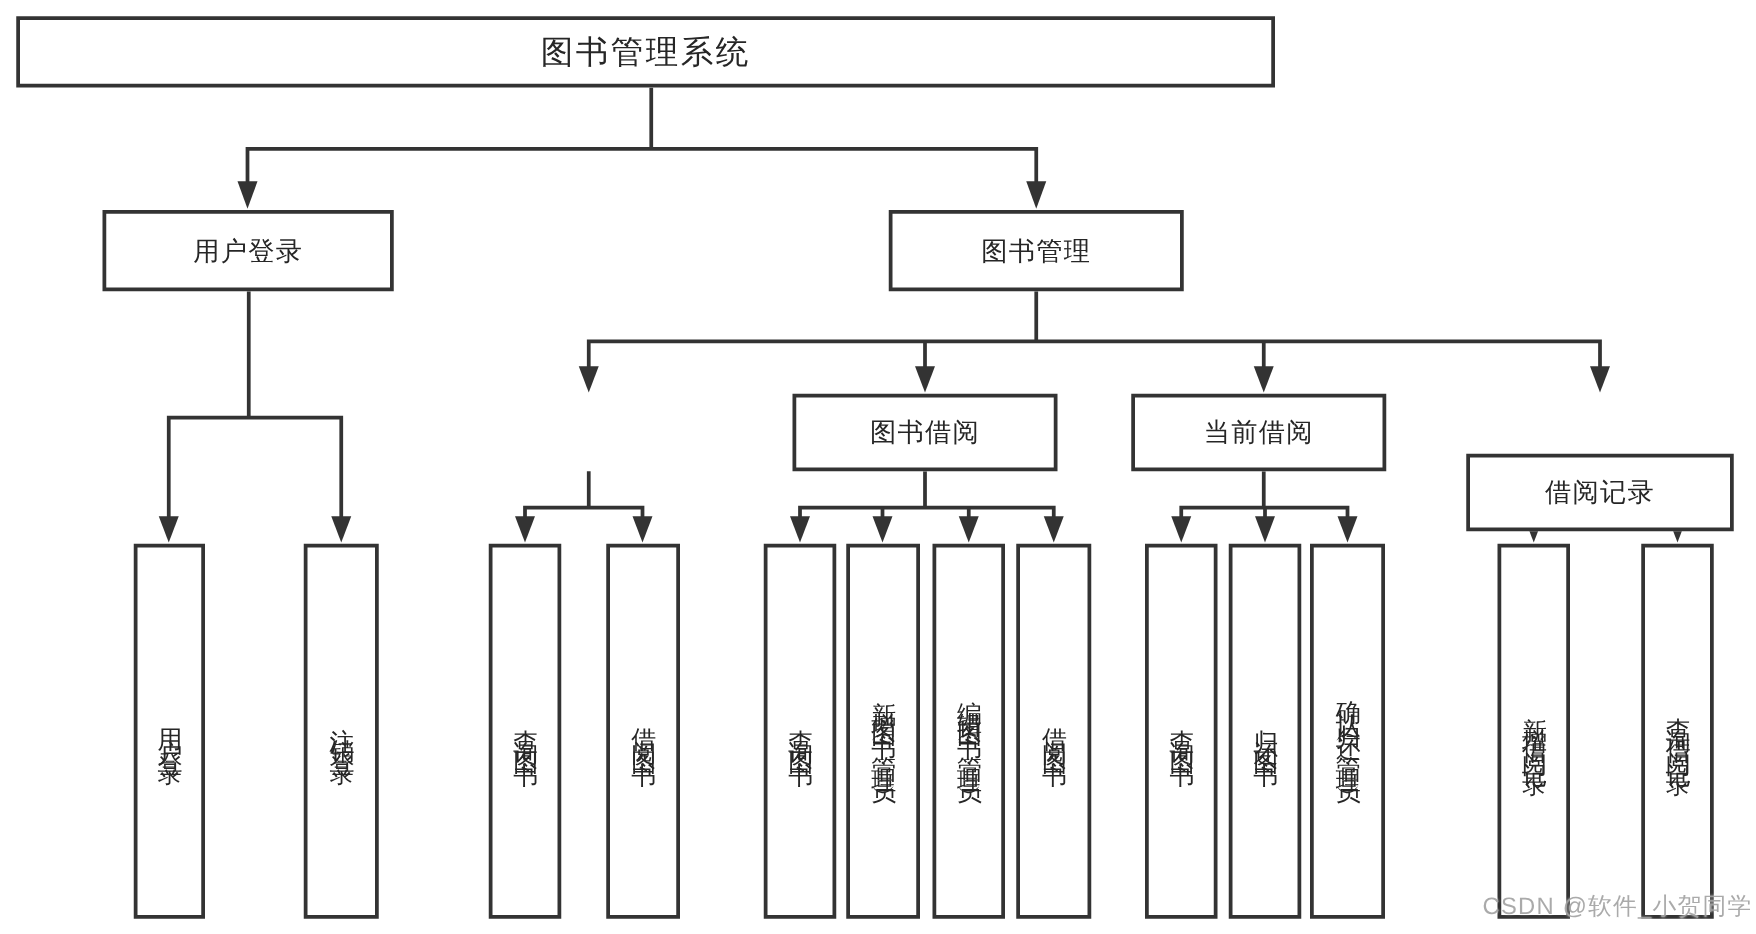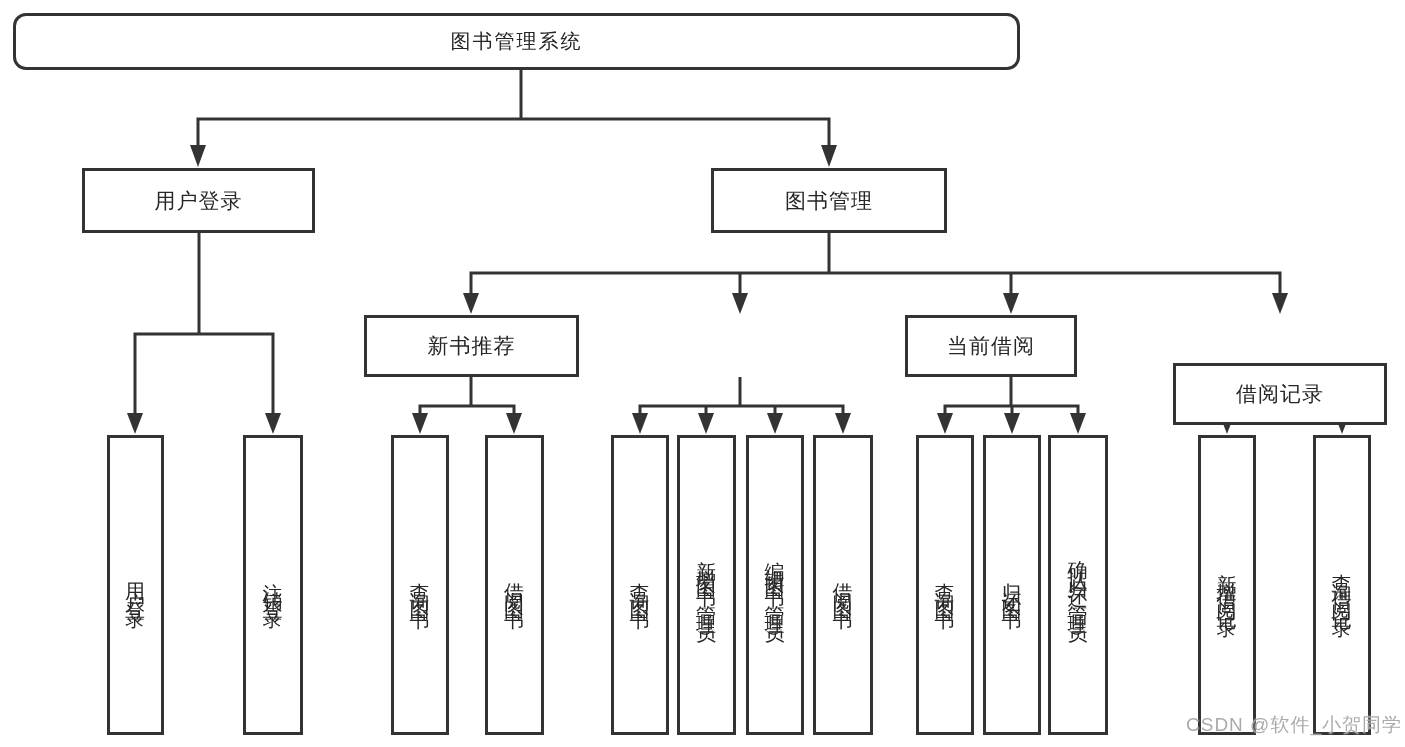--- a/index.html
+++ b/index.html
@@ -32,23 +32,22 @@
     justify-content: center;
     z-index: 1;
     text-align: center;
   }
   .hbox {
     font-size: 21px;
     letter-spacing: 1px;
     white-space: nowrap;
   }
   .rootbox {
-    font-size: 20px;
+    font-size: 26px;
     letter-spacing: 2px;
-    border-radius: 13px;
   }
   .vbox {
     writing-mode: vertical-rl;
     text-orientation: mixed;
     font-size: 20px;
     letter-spacing: 9px;
     line-height: 1;
   }
   .watermark {
     position: absolute;
@@ -120,22 +119,22 @@
       <polygon points="1219,413 1235,413 1227,434"></polygon>
       <polygon points="1334,413 1350,413 1342,434"></polygon>
     </g>
   </svg>
 
   <div class="box hbox rootbox" style="left:13px; top:13px; width:1007px; height:57px;">图书管理系统</div>
 
   <div class="box hbox" style="left:82px; top:168px; width:233px; height:65px;">用户登录</div>
   <div class="box hbox" style="left:711px; top:168px; width:236px; height:65px;text-align:right;">图书管理</div>
 
-  <div class="box hbox" style="left:364px; top:315px; width:215px; height:62px;">新书推荐</div>
-  <div class="box hbox" style="left:905px; top:315px; width:172px; height:62px;">当前借阅</div>
+  <div class="box hbox" style="left:634px; top:315px; width:212px; height:62px;">图书借阅</div>
+  <div class="box hbox" style="left:905px; top:315px; width:204px; height:62px;">当前借阅</div>
   <div class="box hbox" style="left:1173px; top:315px; width:214px; height:62px;margin-top:48px;">借阅记录</div>
 
   <div class="box vbox" style="left:107px; top:435px; width:57px; height:300px;">用户登录</div>
   <div class="box vbox" style="left:243px; top:435px; width:60px; height:300px;">注销登录</div>
 
   <div class="box vbox" style="left:391px; top:435px; width:58px; height:300px;">查询图书</div>
   <div class="box vbox" style="left:485px; top:435px; width:59px; height:300px;">借阅图书</div>
 
   <div class="box vbox" style="left:611px; top:435px; width:58px; height:300px;">查询图书</div>
   <div class="box vbox" style="left:677px; top:435px; width:59px; height:300px;">新增图书（管理员）</div>

